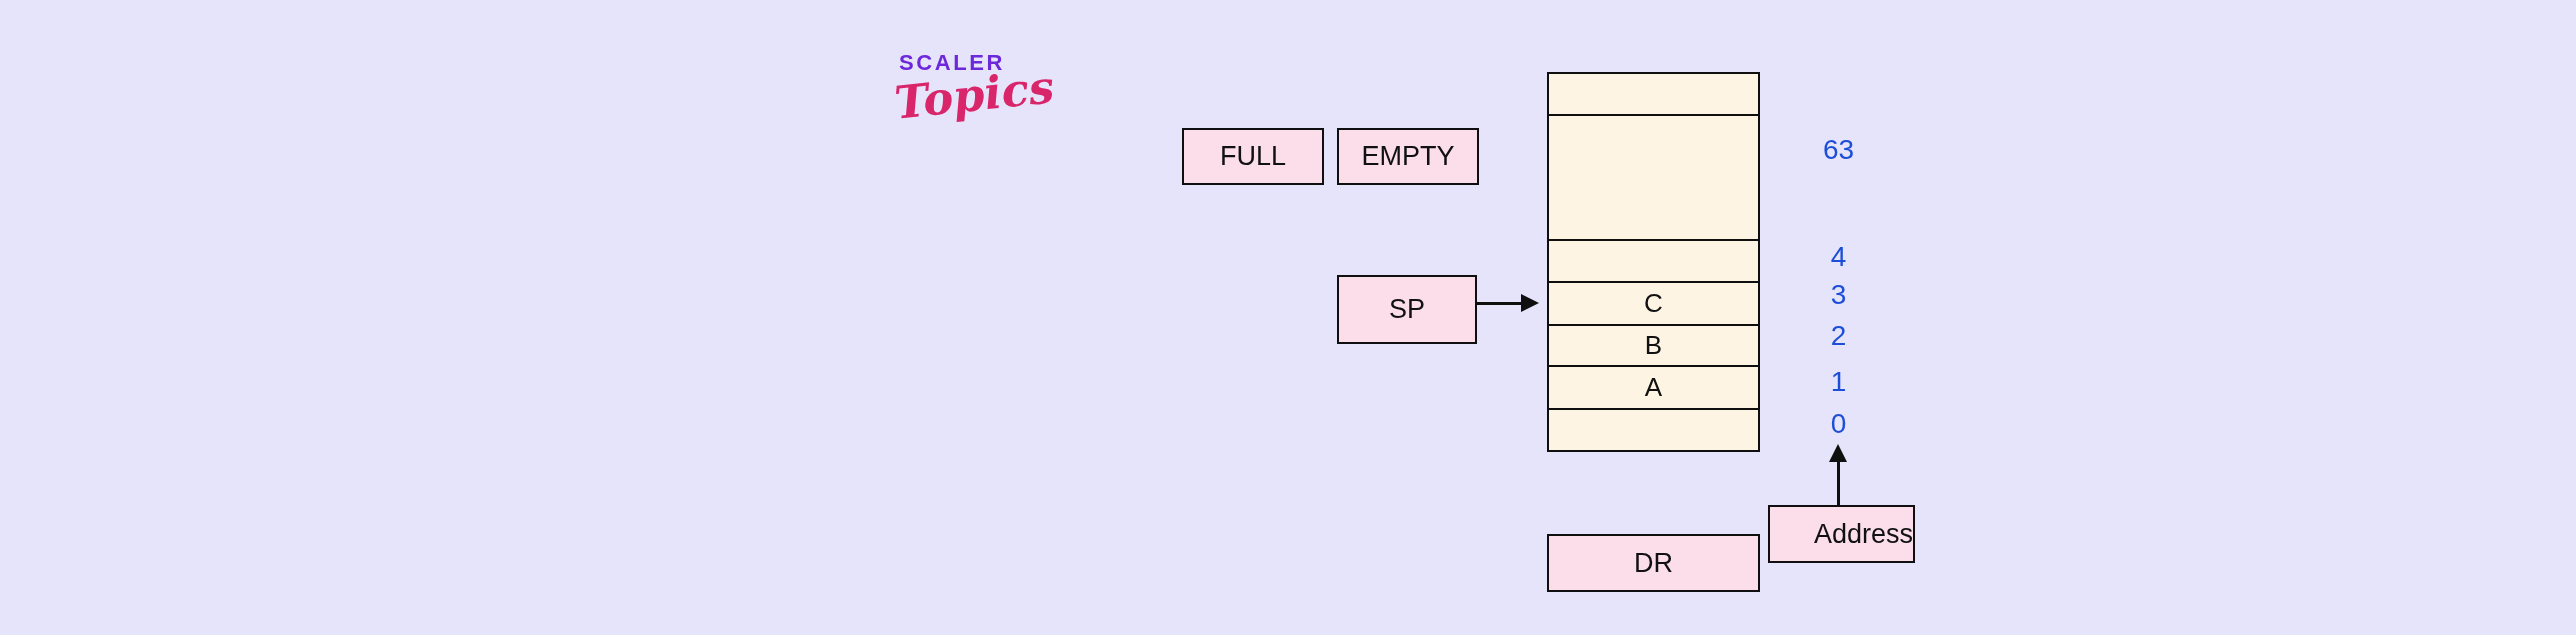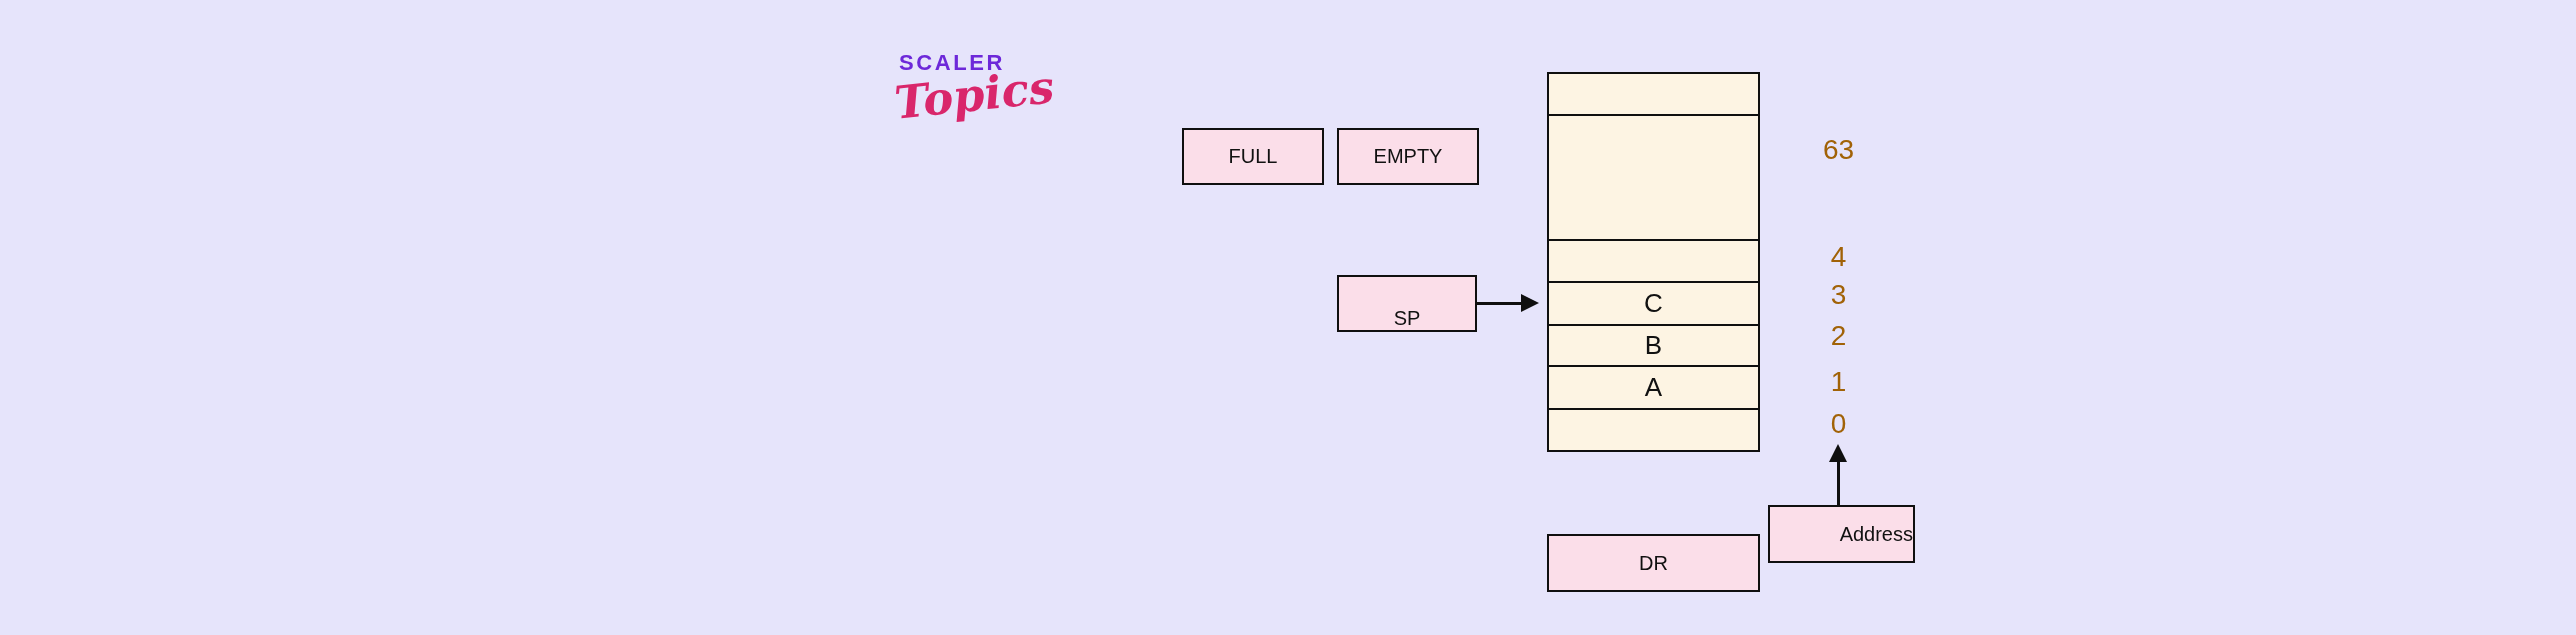--- a/index.html
+++ b/index.html
@@ -38,26 +38,26 @@
 
   
   .pinkbox {
     position: absolute;
     box-sizing: border-box;
     background: #fbdee9;
     border: 2.1px solid #0f0f0f;
     display: flex;
     align-items: center;
     justify-content: center;
-    font-size: 20px;
+    font-size: 27px;
     color: #111111;
   }
   .box-full    { left: 1182px; top: 128px;  width: 142px; height: 57px; }
   .box-empty   { left: 1337px; top: 128px;  width: 142px; height: 57px; }
-  .box-sp      { left: 1337px; top: 275px;  width: 140px; height: 57px; align-items: flex-end; }
+  .box-sp      { left: 1337px; top: 275px;  width: 140px; height: 69px; }
   .box-dr      { left: 1547px; top: 534px;  width: 213px; height: 58px; }
   .box-address { left: 1768px; top: 505px;  width: 147px; height: 58px; justify-content: flex-end; }
 
   
   .stack {
     position: absolute;
     left: 1547px; top: 72px;
     width: 213px; height: 380px;
     box-sizing: border-box;
     background: #fdf4e3;
@@ -76,21 +76,21 @@
 
   
   .addr-label {
     position: absolute;
     left: 1787px;
     width: 103px;
     height: 41px;
     line-height: 41px;
     text-align: center;
     font-size: 28px;
-    color: #a16207;
+    color: #1d4ed8;
   }
 
   
   .hline {
     position: absolute;
     background: #0f0f0f;
     height: 2.6px;
   }
   .vline {
     position: absolute;

